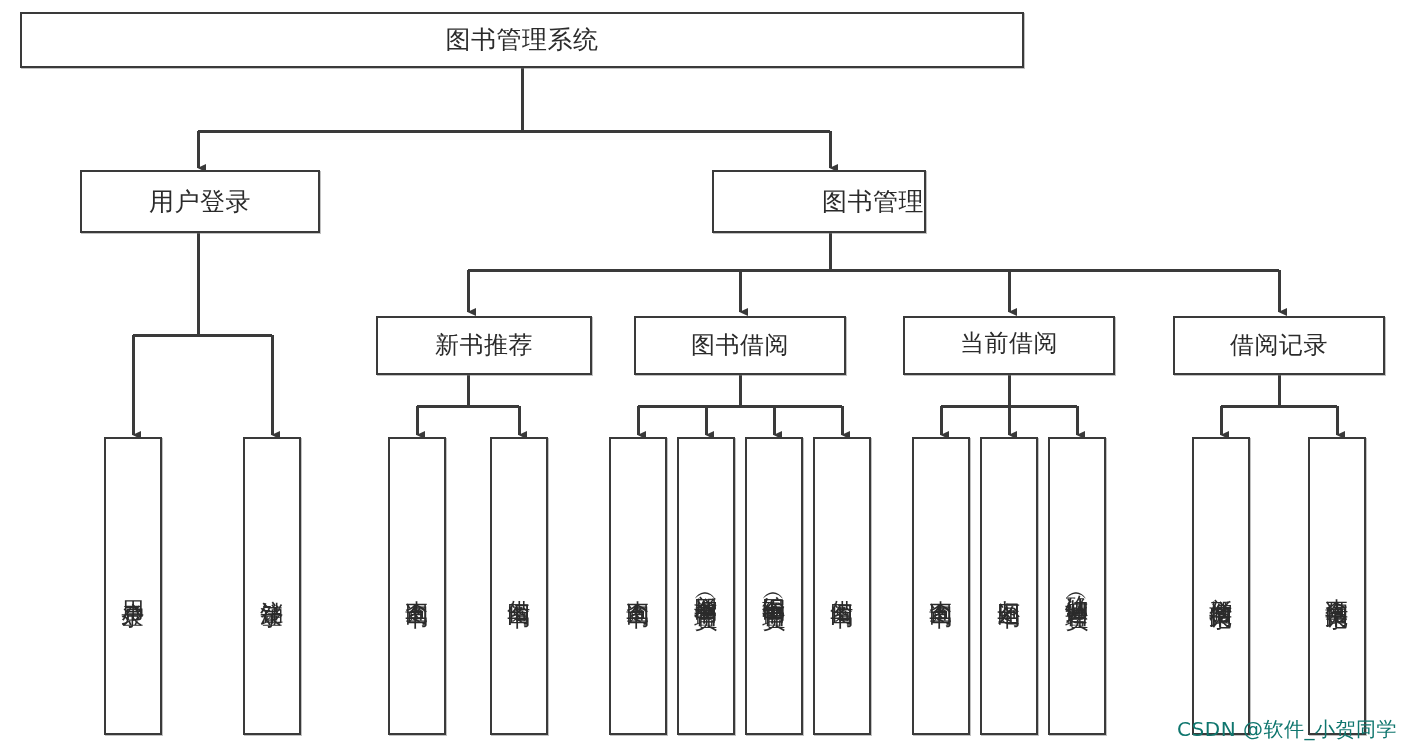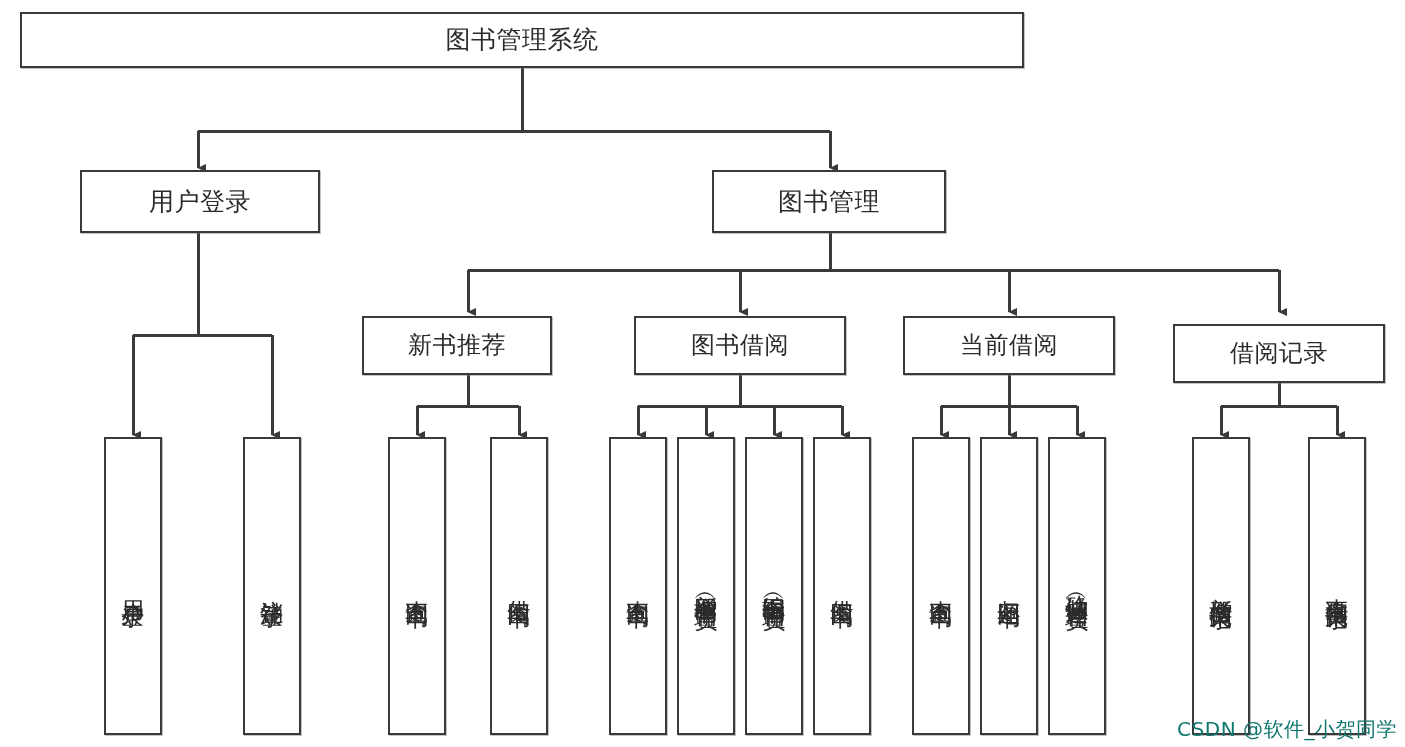--- a/index.html
+++ b/index.html
@@ -134,37 +134,37 @@
   </svg>
 
   <div class="node horiz" style="left:20px; top:12px; width:1004px; height:56px;">
     <span class="lbl">图书管理系统</span>
   </div>
 
   <div class="node horiz" style="left:80px; top:170px; width:240px; height:63px;">
     <span class="lbl">用户登录</span>
   </div>
 
-  <div class="node horiz" style="left:712px; top:170px; width:234px; height:63px;">
+  <div class="node horiz" style="left:712px; top:170px; width:214px; height:63px;justify-content:flex-end;">
     <span class="lbl">图书管理</span>
   </div>
 
-  <div class="node level3" style="left:362px; top:316px; width:190px; height:59px;">
+  <div class="node level3" style="left:376px; top:316px; width:216px; height:59px;">
     <span class="lbl">新书推荐</span>
   </div>
 
   <div class="node level3" style="left:634px; top:316px; width:212px; height:59px;align-items:center;">
     <span class="lbl">图书借阅</span>
   </div>
 
-  <div class="node level3" style="left:903px; top:316px; width:212px; height:59px;">
+  <div class="node level3" style="left:903px; top:316px; width:212px; height:59px;font-family:Liberation Mono, monospace;">
     <span class="lbl">当前借阅</span>
   </div>
 
-  <div class="node level3" style="left:1173px; top:324px; width:212px; height:59px;">
+  <div class="node level3" style="left:1173px; top:316px; width:212px; height:59px;">
     <span class="lbl">借阅记录</span>
   </div>
 
   <div class="node leaf" style="left:104px; top:437px; width:58px; height:298px;">
     <span class="lbl">用户登录</span>
   </div>
   <div class="node leaf" style="left:243px; top:437px; width:58px; height:298px;">
     <span class="lbl">注销登录</span>
   </div>
 

